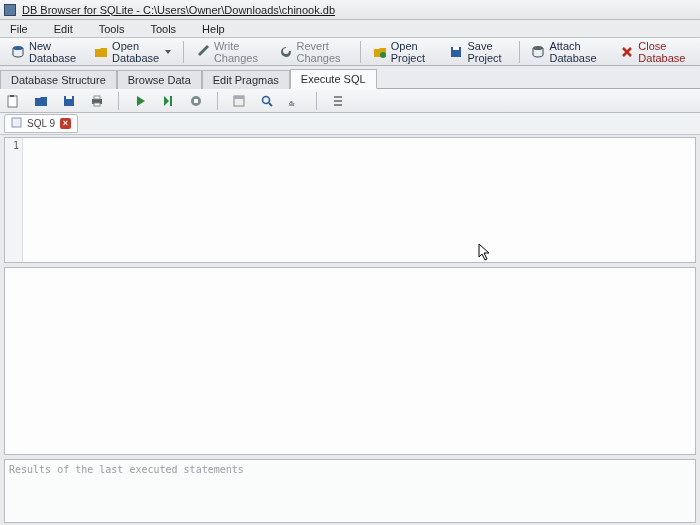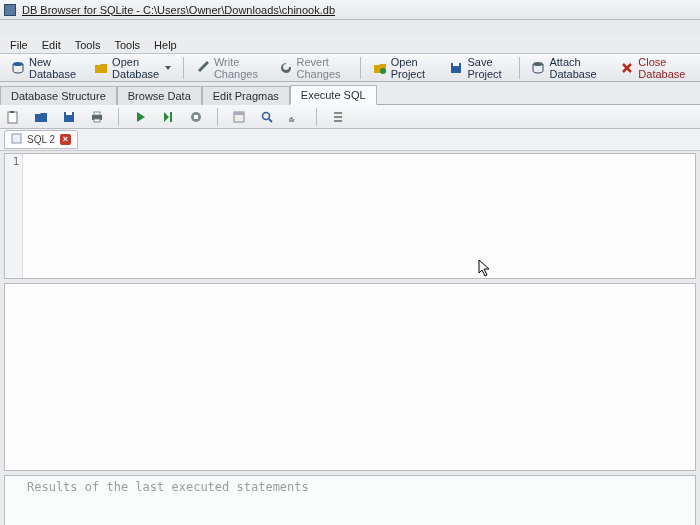--- a/index.html
+++ b/index.html
@@ -1,20 +1,20 @@
 <!DOCTYPE html>
 <html><head>
 <meta charset="utf-8">
 <style>
   * { box-sizing: border-box; }
   html, body { margin: 0; padding: 0; font-family: "Segoe UI", Tahoma, sans-serif; font-size: 11px; background: #e8eaec; width: 700px; height: 525px; overflow: hidden; color:#111; }
   .titlebar { height: 20px; background: linear-gradient(#f4f5f6,#e6e7e9); border-bottom: 1px solid #b9bcc0; display:flex; align-items:center; padding:0 4px; gap:6px;text-decoration:underline; }
   .titlebar .app-icon { width:12px; height:12px; background:#5b7aa0; border:1px solid #2d4763; }
   .titlebar .title { font-size: 11px; color:#222; }
-  .menubar { height: 18px; background:#ebecee; border-bottom:1px solid #c0c2c6; display:flex; align-items:center; gap:2px; padding:0 4px;margin-top:16px; }
+  .menubar { height: 18px; background:#ebecee; border-bottom:1px solid #c0c2c6; display:flex; align-items:center; gap:14px; padding:0 4px; }
   .menubar .menu-item { padding:1px 6px; color:#222; cursor:default; }
   .toolbar { height: 28px; background: linear-gradient(#f7f8fa,#e4e6ea); border-bottom:1px solid #aeb3ba; display:flex; align-items:center; padding:0 2px; gap:0px; }
   .tb-btn { display:flex; align-items:center; gap:4px; padding:3px 7px; margin:0 1px; border:1px solid transparent; border-radius:3px; cursor:pointer; color:#1b2b44; }
   .tb-btn .ico { width:14px; height:14px; display:inline-block; flex:0 0 14px; }
   .tb-btn.red-label span.lab { color:#8a1c1c; }
   .sep { width:1px; height:22px; background:#b7bbc2; margin:0 3px; }
   .dropdown-arrow { width:0; height:0; border-left:3px solid transparent; border-right:3px solid transparent; border-top:4px solid #555; margin-left:2px; }
   .disabled { color:#7d828a; }
   .tabbar { height: 23px; background:#e9ebee; display:flex; align-items:end; border-bottom:1px solid #a9acb1; }
   .tabbar .tab { padding:3px 10px; margin-right:0px; background:#e2e4e7; border:1px solid #b3b6bb; border-bottom:none; color:#2a2d33; cursor:pointer; position:relative; top:1px; }
@@ -23,21 +23,21 @@
   .mini-btn { width:18px; height:18px; display:flex; align-items:center; justify-content:center; border:1px solid transparent; border-radius:2px; cursor:pointer; }
   .mini-sep { width:1px; height:18px; background:#b7bbc2; margin:0 2px; }
   .sql-tabbar { height: 22px; background:#f0f1f3; border-bottom:1px solid #c4c7cc; display:flex; align-items:center; padding:0 4px; gap:2px; }
   .sql-tab { display:flex; align-items:center; gap:5px; padding:2px 6px; background:#fdfdfe; border:1px solid #b8bcc2; border-radius:3px 3px 0 0; font-size:10px; color:#444; }
   .sql-tab .close { width:11px; height:11px; background:#c0392b; color:#fff; display:flex; align-items:center; justify-content:center; font-size:9px; border-radius:2px; cursor:pointer; font-weight:bold; line-height:1; }
   .panes { display:flex; flex-direction:column; height: calc(525px - 20px - 18px - 28px - 23px - 24px - 22px); }
   .pane { border:1px solid #b8bcc2; margin:2px 4px; background:#fdfdfe; overflow:hidden; }
   .editor-pane { flex: 0 0 126px; position:relative; }
   .editor-gutter { position:absolute; left:0; top:0; bottom:0; width:18px; background:#f3f4f6; border-right:1px solid #dcdee3; text-align:right; padding:2px 3px 0 0; font-size:10px; color:#666; font-family: Consolas, monospace; }
   .results-pane { flex: 1 1 auto; }
-  .log-pane { flex: 0 0 64px; padding:4px 22px; color:#9a9da2; font-family: Consolas, monospace; font-size:12px; background:#fafbfb; }
+  .log-pane { flex: 0 0 64px; padding:4px 4px; color:#9a9da2; font-family: Consolas, monospace; font-size:10px; background:#fafbfb; }
   .cursor-arrow { position:absolute; left:473px; top:105px; width:14px; height:20px; pointer-events:none; }
   .cursor-arrow svg { width:14px; height:20px; }
   
   .svg-fill-green { fill:#2e8b3d; }
   .svg-fill-blue  { fill:#2b5fa2; }
   .svg-fill-grey  { fill:#566; }
   .svg-fill-yellow{ fill:#d9a40a; }
   .svg-stroke     { stroke:#34495e; stroke-width:1; fill:none; }
 </style>
 </head>
@@ -195,21 +195,21 @@
         <line x1="3" y1="11" x2="11" y2="11" stroke="#666" stroke-width="1.5"></line>
       </svg>
     </div>
 </div>
 
 <div class="sql-tabbar">
   <div class="sql-tab">
     <span><svg width="11" height="11" viewBox="0 0 11 11">
           <rect x="1" y="1" width="9" height="9" fill="#eef" stroke="#89a"></rect>
         </svg></span>
-    <span>SQL 2</span>
+    <span>SQL 9</span>
     <span class="close">×</span>
   </div>
 </div>
 
 <div class="panes">
   <div class="pane editor-pane">
     <div class="editor-gutter">
       <div>1</div>
     </div>
     <div class="cursor-arrow">

